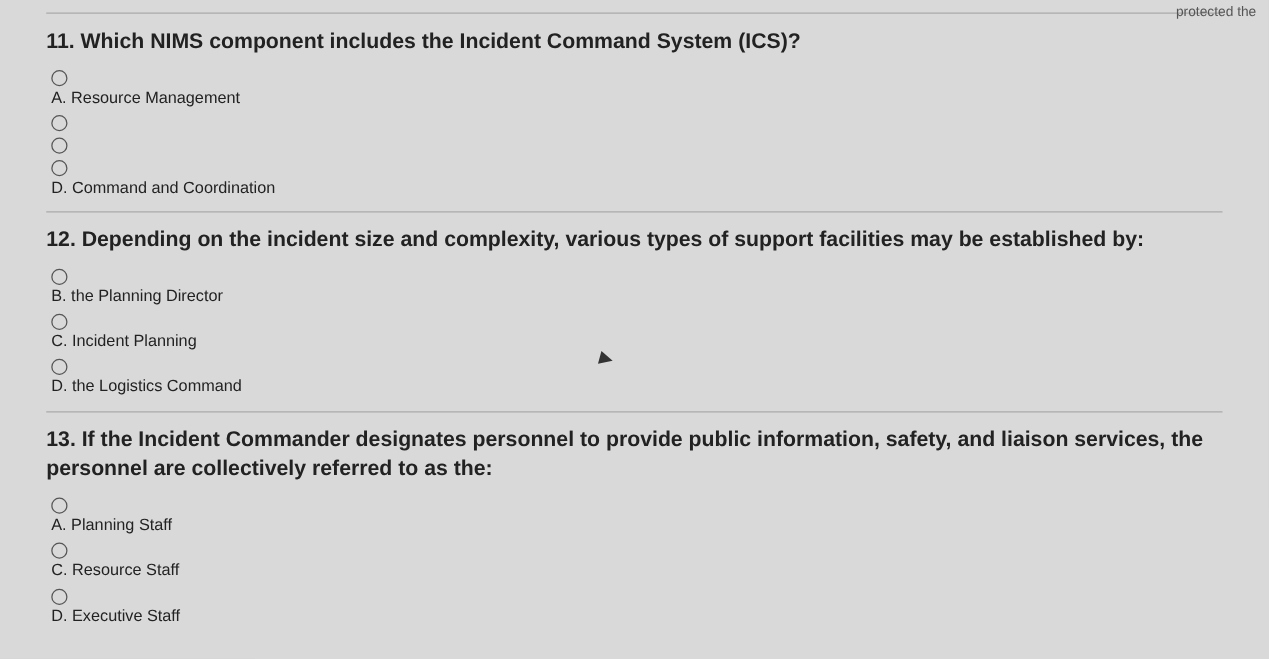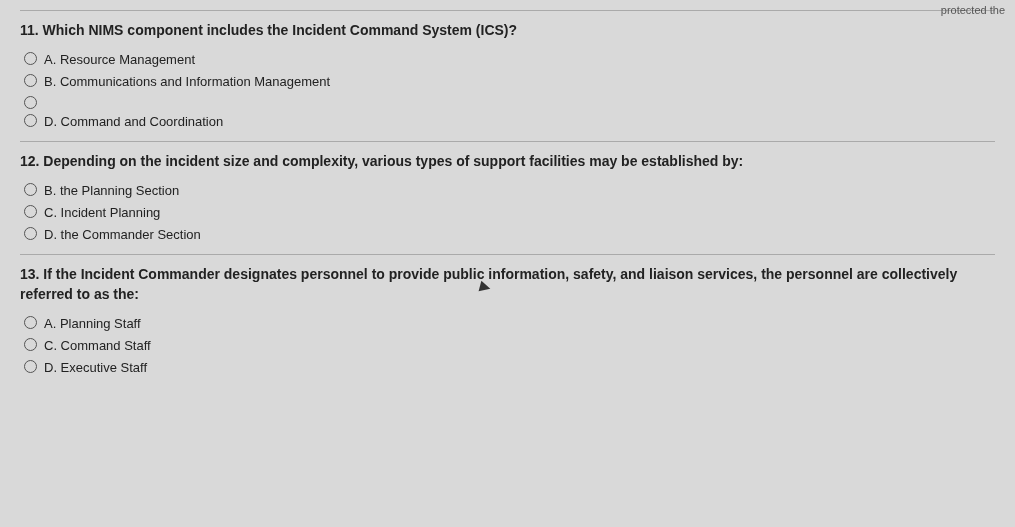--- a/index.html
+++ b/index.html
@@ -15,55 +15,56 @@
       font-family: Arial, sans-serif;
       font-size: 14px;
       color: #222;
       overflow: hidden;
     }
 
     .page-container {
       width: 1015px;
       height: 527px;
       background-color: #d9d9d9;
-      padding: 10px 20px;
+      padding: 10px 37px;
       position: relative;
     }
 
     .top-right-label {
       position: absolute;
       top: 4px;
       right: 10px;
       font-size: 11px;
       color: #555;
     }
 
     .question-block {
       border-top: 1px solid #aaa;
       padding: 10px 0 6px 0;
     }
 
     .question-text {
       font-weight: bold;
-      font-size: 14px;
+      font-size: 17px;
       margin-bottom: 10px;
       line-height: 1.4;
     }
 
     .options-list {
       list-style: none;
       padding-left: 4px;
     }
 
     .option-item {
       display: flex;
       align-items: flex-start;
       margin-bottom: 4px;
       font-size: 13px;
       line-height: 1.4;
+      flex-direction: column;
     }
 
     .radio-circle {
       width: 13px;
       height: 13px;
       border-radius: 50%;
       border: 1.5px solid #555;
       background: transparent;
       margin-right: 7px;
       margin-top: 1px;
@@ -97,58 +98,57 @@
   <div id="questions-container">
       <div class="question-block">
         <div class="question-text">11. Which NIMS component includes the Incident Command System (ICS)?</div>
         <ul class="options-list">
           <li class="option-item">
             <span class="radio-circle"></span>
             <span>A. Resource Management</span>
           </li>
           <li class="option-item">
             <span class="radio-circle"></span>
-            <span>B. Communications and Information Management</span>
           </li>
           <li class="option-item">
             <span class="radio-circle"></span>
           </li>
           <li class="option-item">
             <span class="radio-circle"></span>
             <span>D. Command and Coordination</span>
           </li>
         </ul>
       </div>
       <div class="question-block">
         <div class="question-text">12. Depending on the incident size and complexity, various types of support facilities may be established by:</div>
         <ul class="options-list">
           <li class="option-item">
             <span class="radio-circle"></span>
-            <span>B. the Planning Section</span>
+            <span>B. the Planning Director</span>
           </li>
           <li class="option-item">
             <span class="radio-circle"></span>
             <span>C. Incident Planning</span>
           </li>
           <li class="option-item">
             <span class="radio-circle"></span>
-            <span>D. the Commander Section</span>
+            <span>D. the Logistics Command</span>
           </li>
         </ul>
       </div>
       <div class="question-block">
         <div class="question-text">13. If the Incident Commander designates personnel to provide public information, safety, and liaison services, the personnel are collectively referred to as the:</div>
         <ul class="options-list">
           <li class="option-item">
             <span class="radio-circle"></span>
             <span>A. Planning Staff</span>
           </li>
           <li class="option-item">
             <span class="radio-circle"></span>
-            <span>C. Command Staff</span>
+            <span>C. Resource Staff</span>
           </li>
           <li class="option-item">
             <span class="radio-circle"></span>
             <span>D. Executive Staff</span>
           </li>
         </ul>
       </div>
     </div>
 
   <div class="cursor-arrow"></div>

